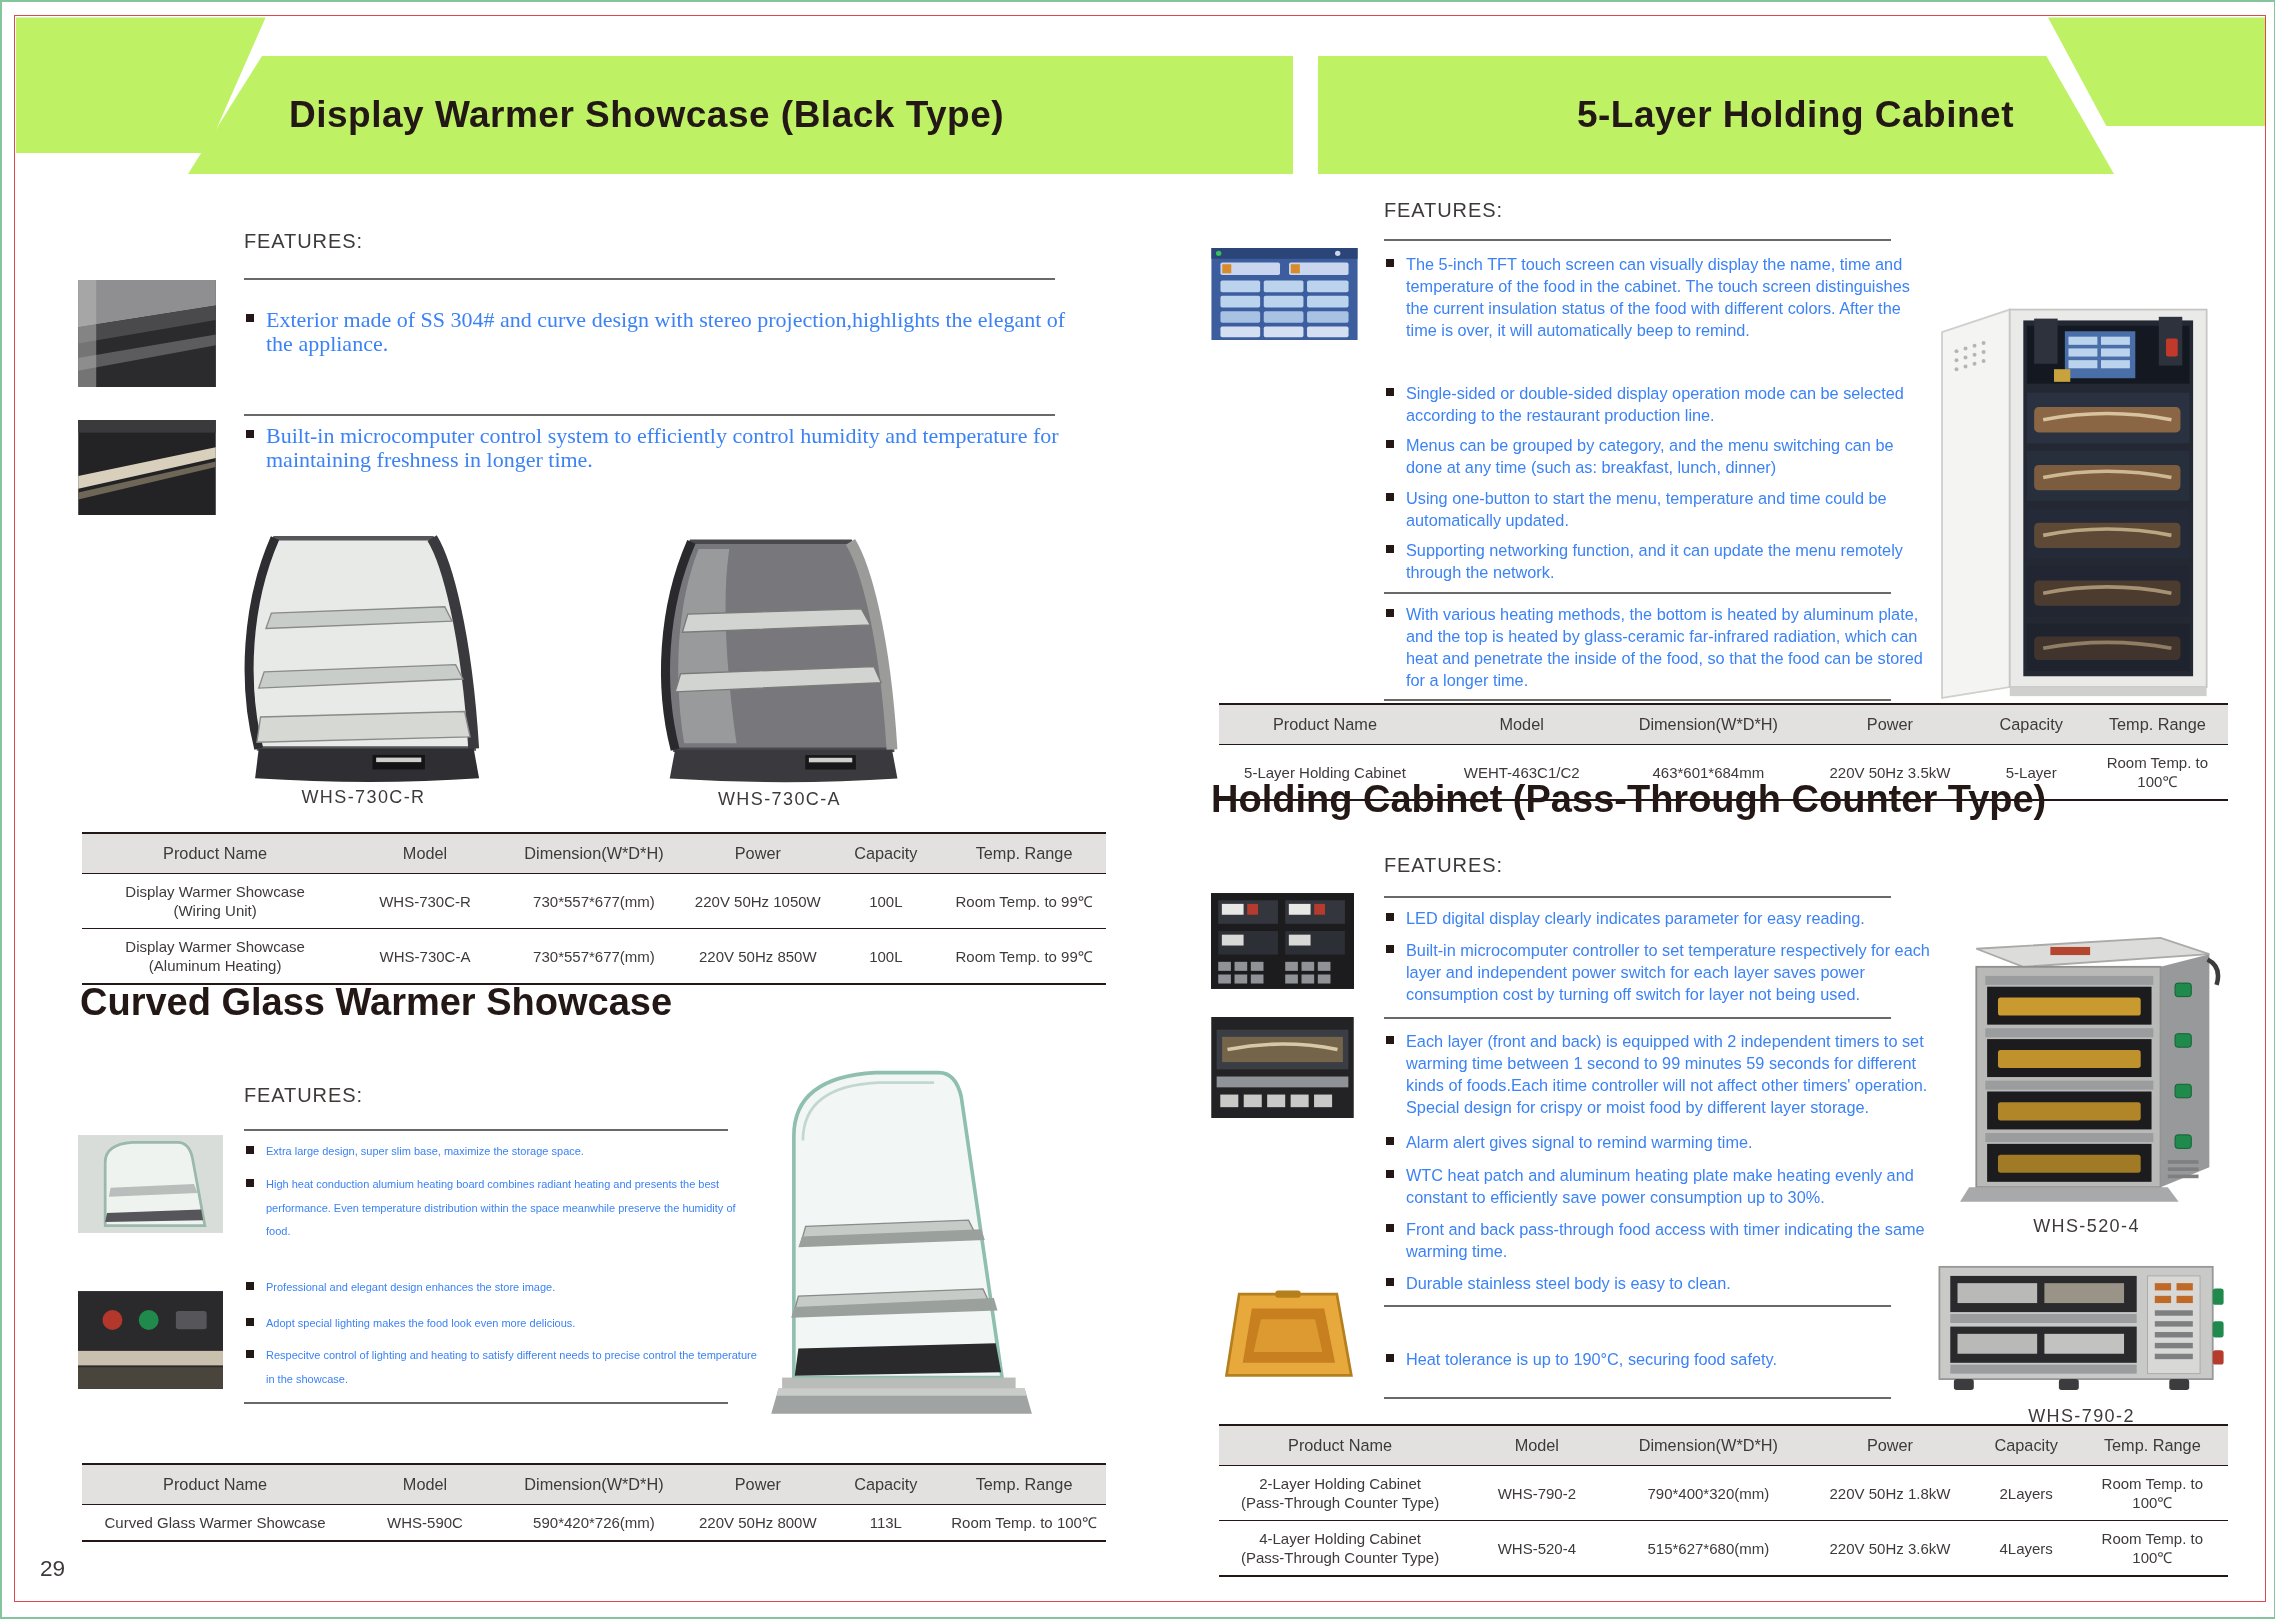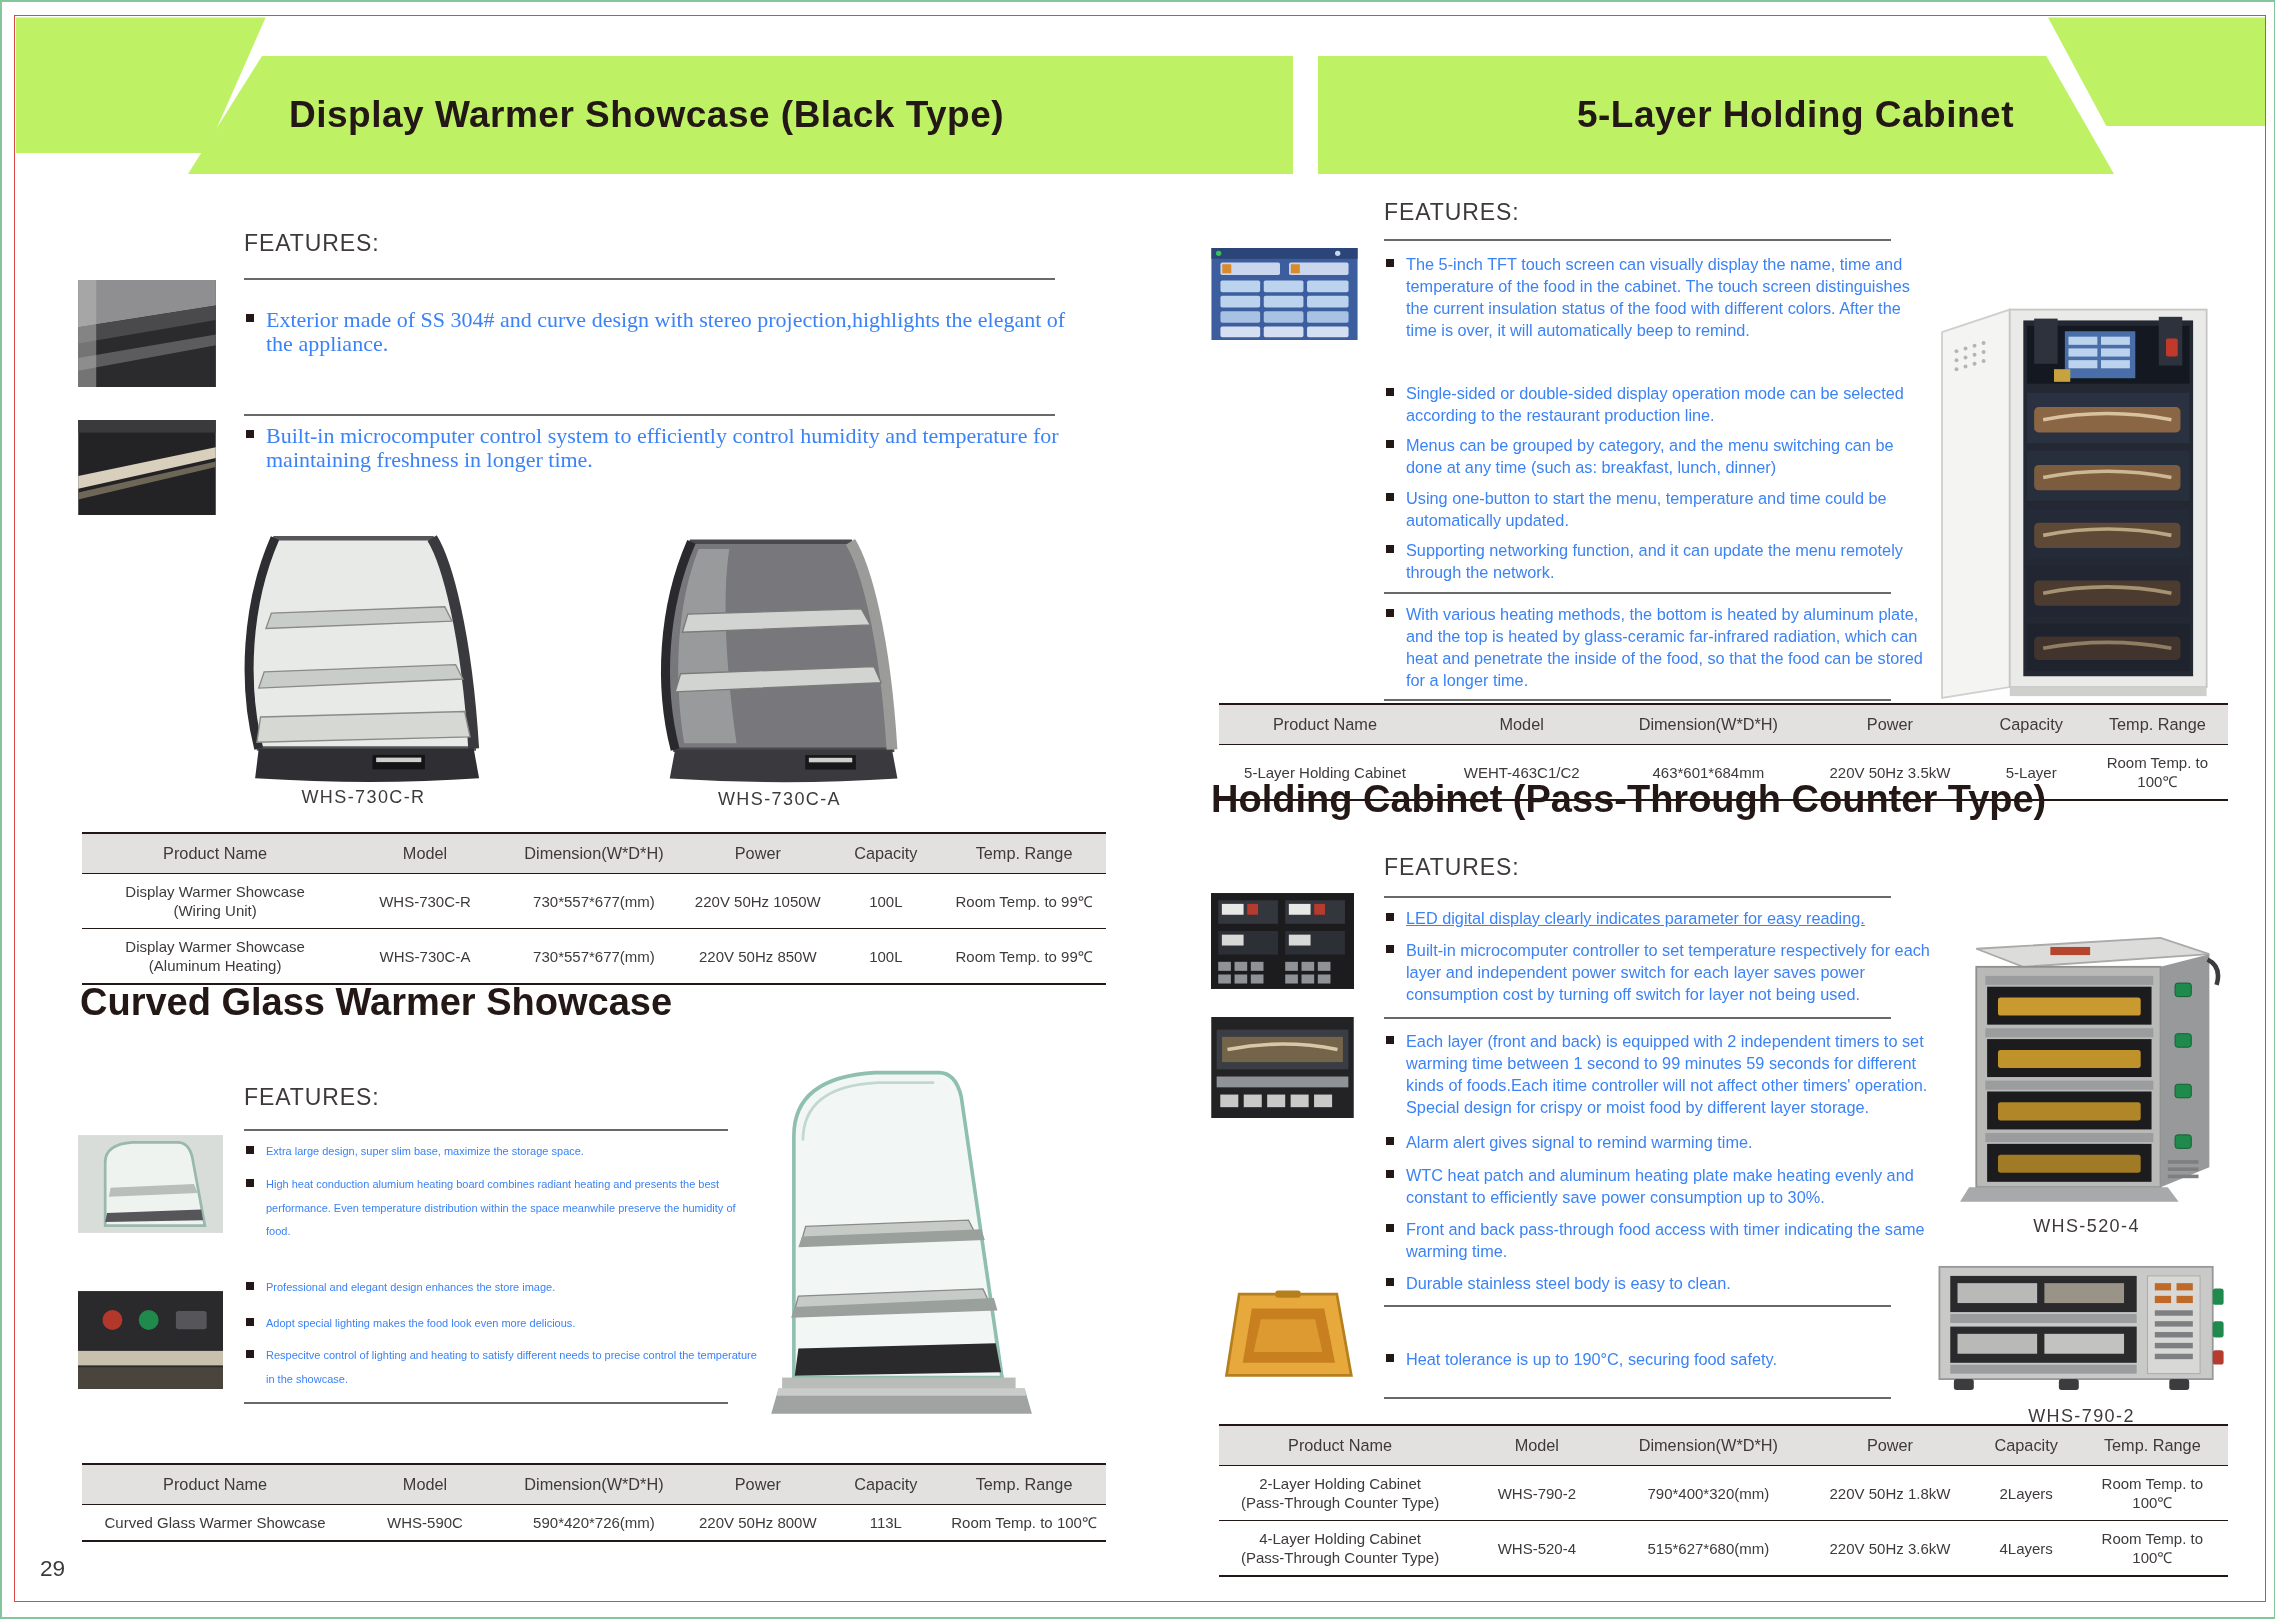--- a/index.html
+++ b/index.html
@@ -18,21 +18,21 @@
     clip-path:polygon(6.7% 0,100% 0,100% 100%,0 100%); display:flex; align-items:center;}
   .banner-left .bt{margin-left:101px;}
   .banner-right{position:absolute; left:1316px; top:54px; width:796px; height:118px; z-index:2;
     clip-path:polygon(0 0,91.5% 0,100% 100%,0 100%); display:flex; align-items:center; justify-content:flex-end;}
   .banner-right .bt{margin-right:100px;}
   .corner-right{position:absolute; left:2046px; top:15.4px; width:217px; height:109px; z-index:2;
     clip-path:polygon(0 0,100% 0,100% 100%,27% 100%);}
   .bt{font-size:37px; font-weight:bold; color:#231815; letter-spacing:0.5px; white-space:nowrap;}
   
   .abs{position:absolute; z-index:3;}
-  .features-label{font-size:23px; color:#3e3a39; letter-spacing:0.9px;}
+  .features-label{font-size:20px; color:#3e3a39; letter-spacing:0.9px;}
   .rule{height:1.8px; background:#6b6967;}
   .feat{padding-left:22px; position:absolute; z-index:3; color:#3b82f6;}
   .feat .bullet{position:absolute; left:1.8px; top:6.3px; width:8.1px; height:8.1px; background:#231815;}
   .ftxt{display:block;}
   .body-l{font-size:22px; line-height:23.5px;font-family:Liberation Serif, serif;}
   .body-m{font-size:11px; line-height:23.5px;}
   .body-r{font-size:16.3px; line-height:22px;}
   .sec-title{font-size:38px; font-weight:bold; color:#231815; white-space:nowrap;}
   .model-label{font-size:18px; letter-spacing:1.4px; color:#3e3a39; text-align:center;}
   .pagenum{font-size:22.6px; color:#3e3a39;}
@@ -452,21 +452,21 @@
   </div>
   <div class="thumb" style="left:1219px; top:1283px; width:134px; height:104px;">
     <svg width="134" height="104" viewBox="0 0 148 115">
       <polygon points="20,10 128,10 144,100 6,100" fill="#e8a93c" stroke="#b57f1d" stroke-width="3"></polygon>
       <polygon points="34,26 114,26 126,86 24,86" fill="#c77f1f"></polygon>
       <polygon points="44,38 104,38 112,74 36,74" fill="#dd9a30"></polygon>
       <rect x="60" y="6" width="28" height="8" rx="3" fill="#b57f1d"></rect>
     </svg>
   </div>
 
-  <div class="feat body-r" style="left:1382px; top:905px; width:529px;text-decoration:underline;">
+  <div class="feat body-r" style="left:1382px; top:905px; width:529px;">
     <span class="bullet"></span>
     <span class="ftxt">LED digital display clearly indicates parameter for easy reading.</span>
   </div>
   <div class="feat body-r" style="left:1382px; top:937px; width:529px;">
     <span class="bullet"></span>
     <span class="ftxt">Built-in microcomputer controller to set temperature respectively for each layer and independent power switch for each layer saves power consumption cost by turning off switch for layer not being used.</span>
   </div>
   <div class="abs rule" style="left:1382px; top:1015px; width:507px;"></div>
   <div class="feat body-r" style="left:1382px; top:1028px; width:538px;">
     <span class="bullet"></span>

